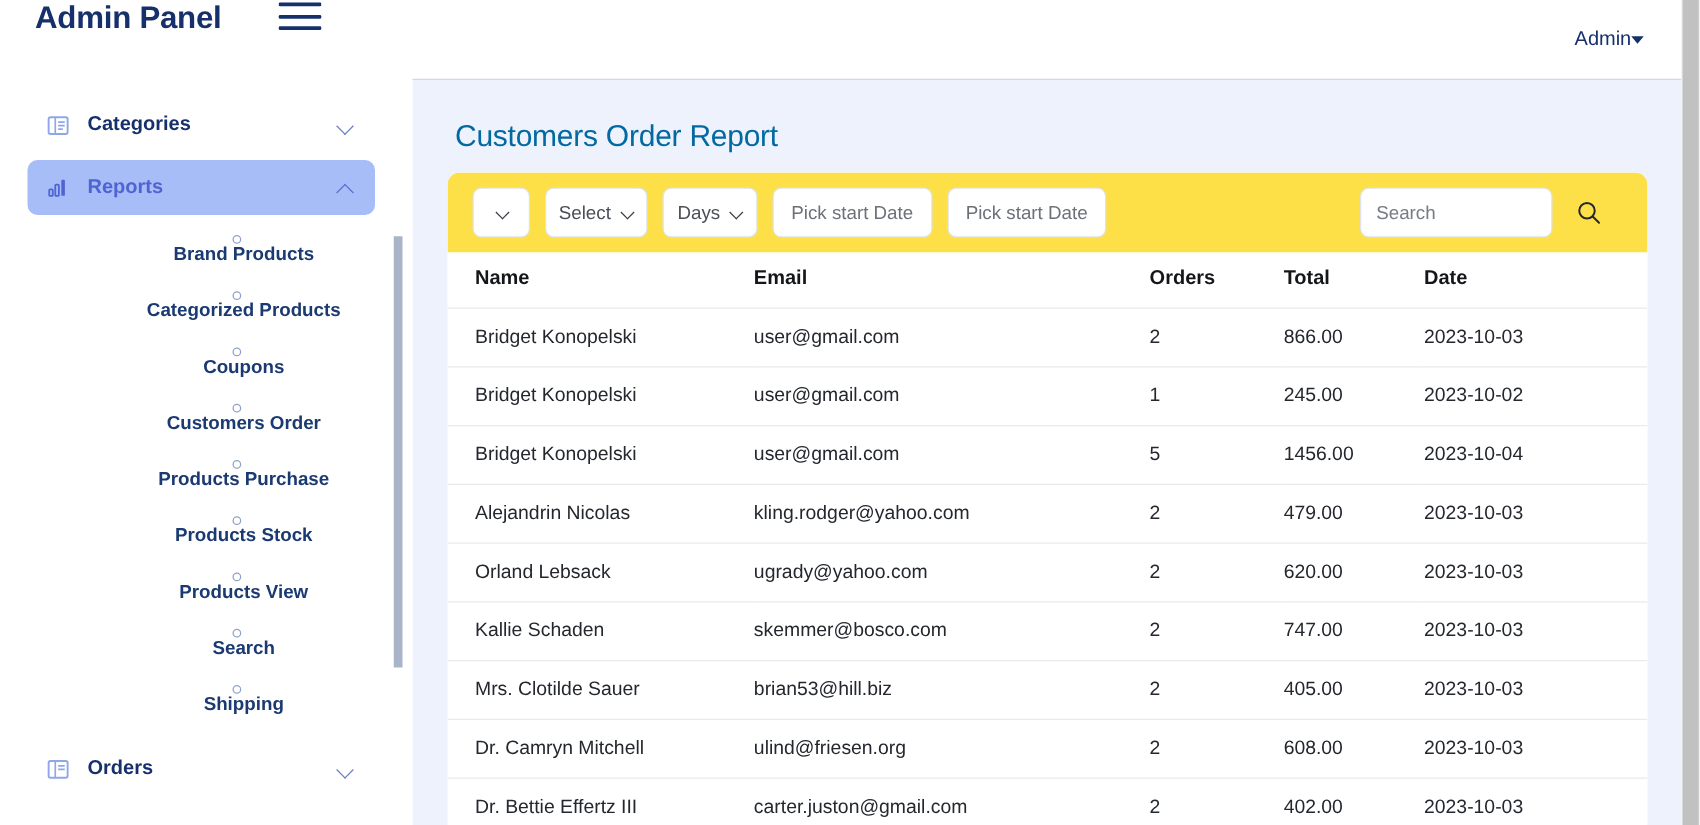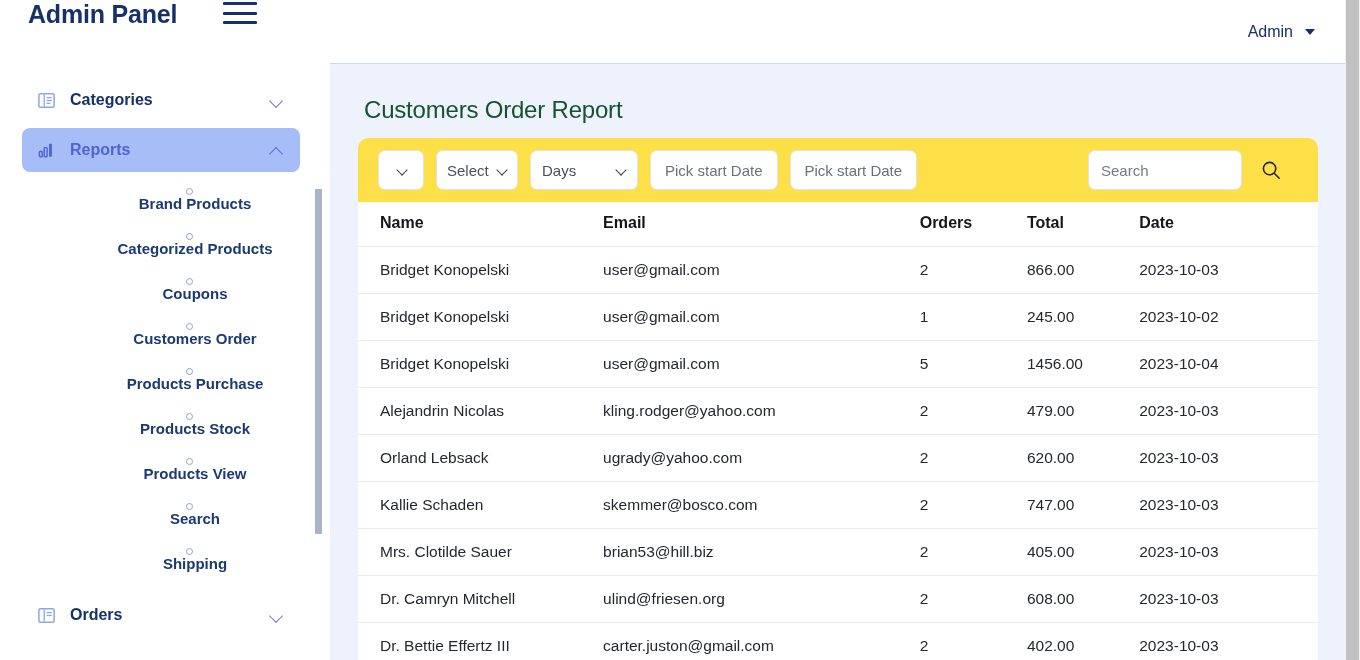--- a/index.html
+++ b/index.html
@@ -49,21 +49,21 @@
     display: block;
     height: 3px;
     background: #16306b;
     border-radius: 1px;
   }
   .topbar-right {
     margin-left: auto;
     margin-right: 30px;
     display: flex;
     align-items: center;
-    gap: 12px;
+    gap: 0;
     cursor: pointer;
   }
   .admin-label {
     font-size: 16px;
     color: #16306b;
     font-weight: 500;
   }
   .caret-down {
     width: 0; height: 0;
     border-left: 5px solid transparent;
@@ -179,21 +179,21 @@
     position: absolute;
     top: 64px; left: 330px;
     width: 1015px;
     height: 596px;
     background: #eef2fd;
     overflow: hidden;
   }
   .page-title {
     margin: 32px 0 0 34px;
     font-size: 24px;
-    color: #14532d;
+    color: #0369a1;
     font-weight: normal;
     letter-spacing: -0.2px;
   }
 
   .card {
     position: absolute;
     top: 74px;
     left: 28px;
     width: 960px;
     height: 530px;
@@ -226,21 +226,21 @@
   .ctl-chev-only {
     width: 46px;
     justify-content: center;
   }
   .ctl-select {
     width: 82px;
     padding: 0 8px 0 10px;
     justify-content: space-between;
   }
   .ctl-days {
-    width: 108px;
+    width: 76px;
     padding: 0 9px 0 11px;
     justify-content: space-between;
   }
   .ctl-date {
     padding: 0 14px;
     color: #6b7079;
   }
   .ctl-label {
     overflow: hidden;
     text-overflow: clip;

